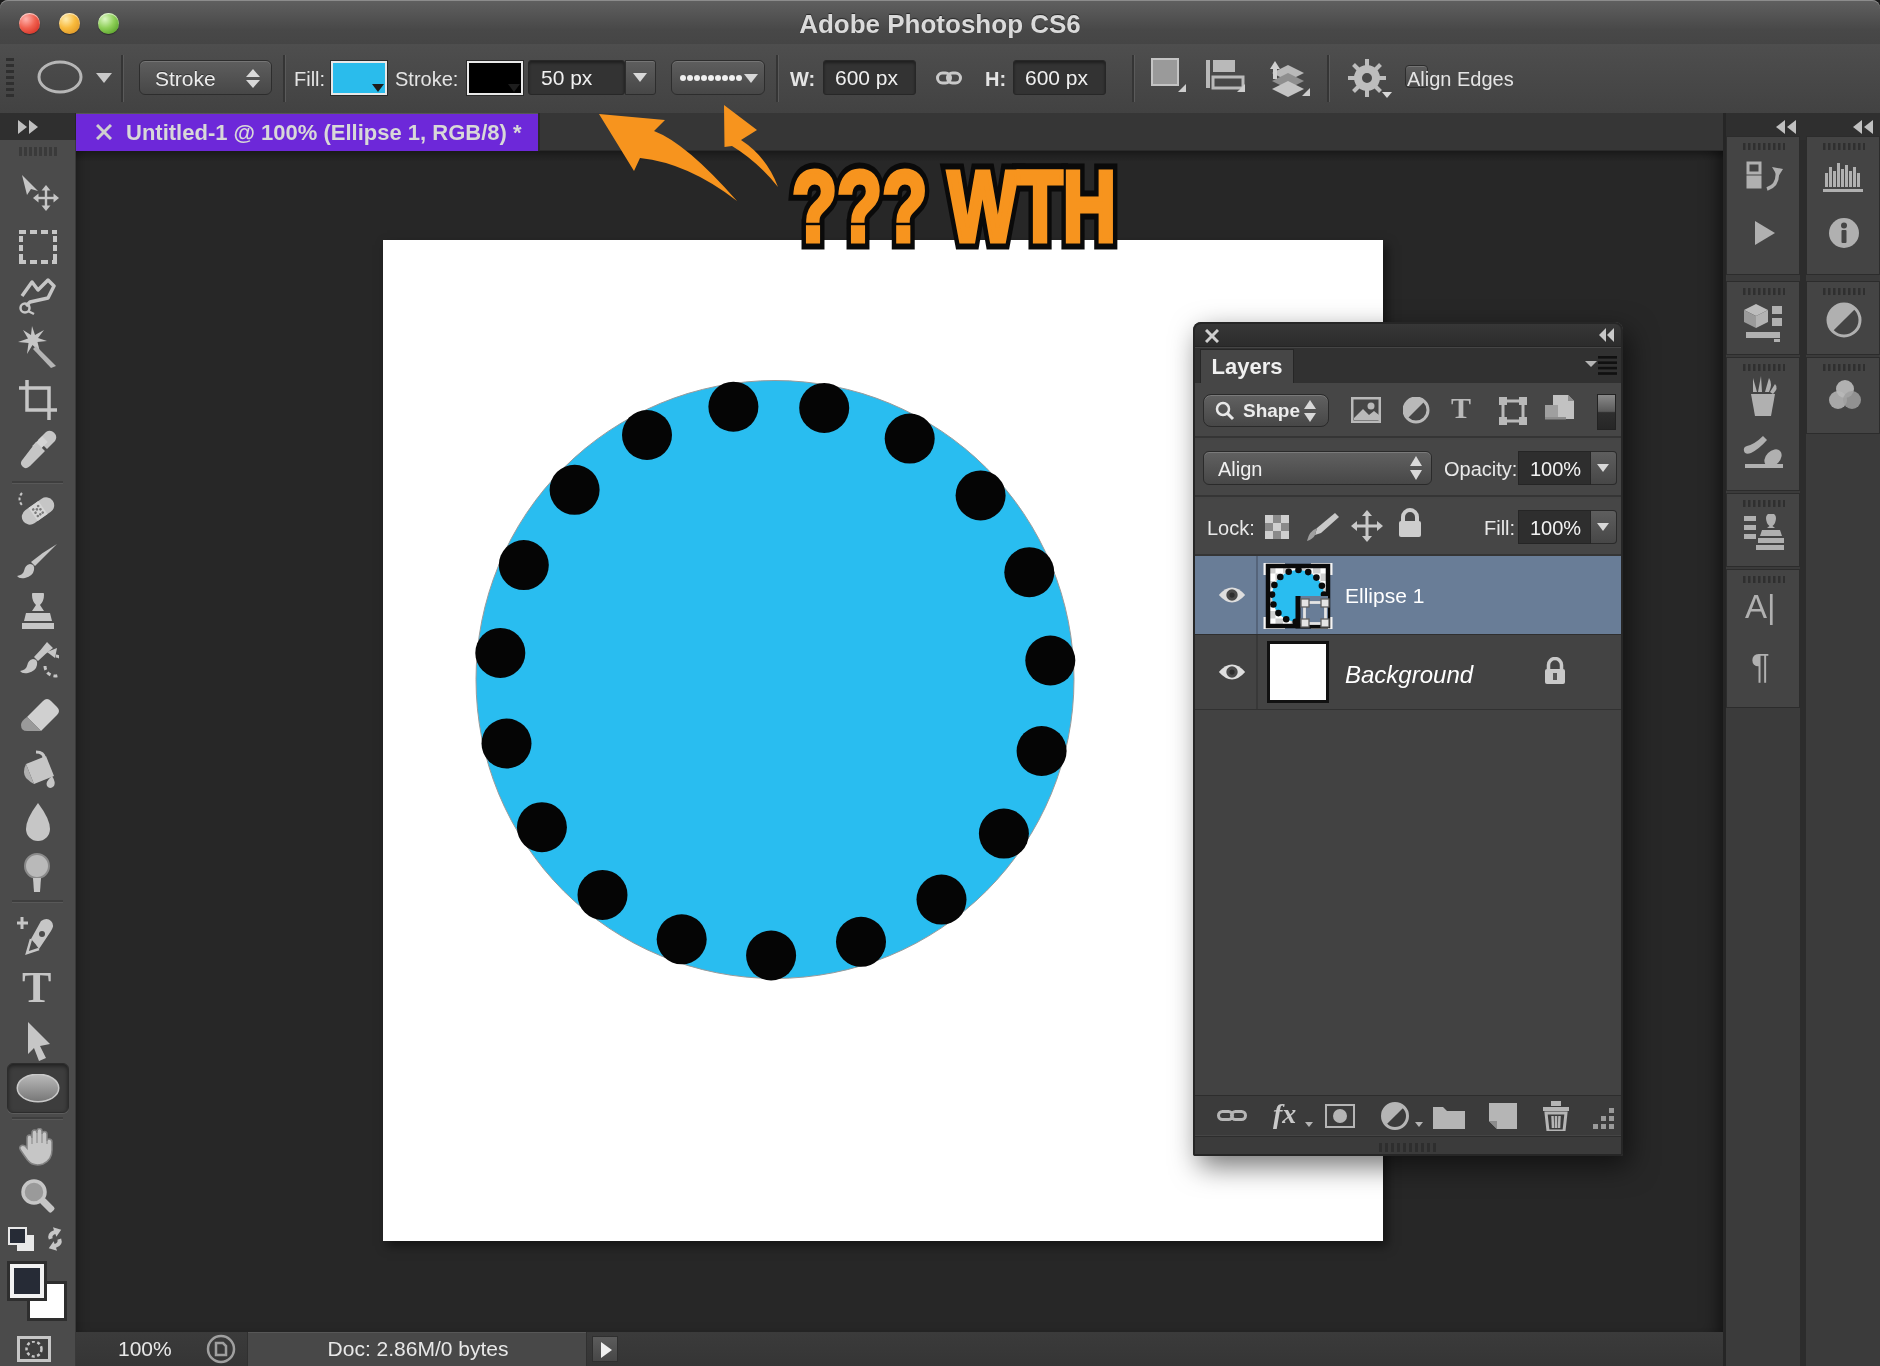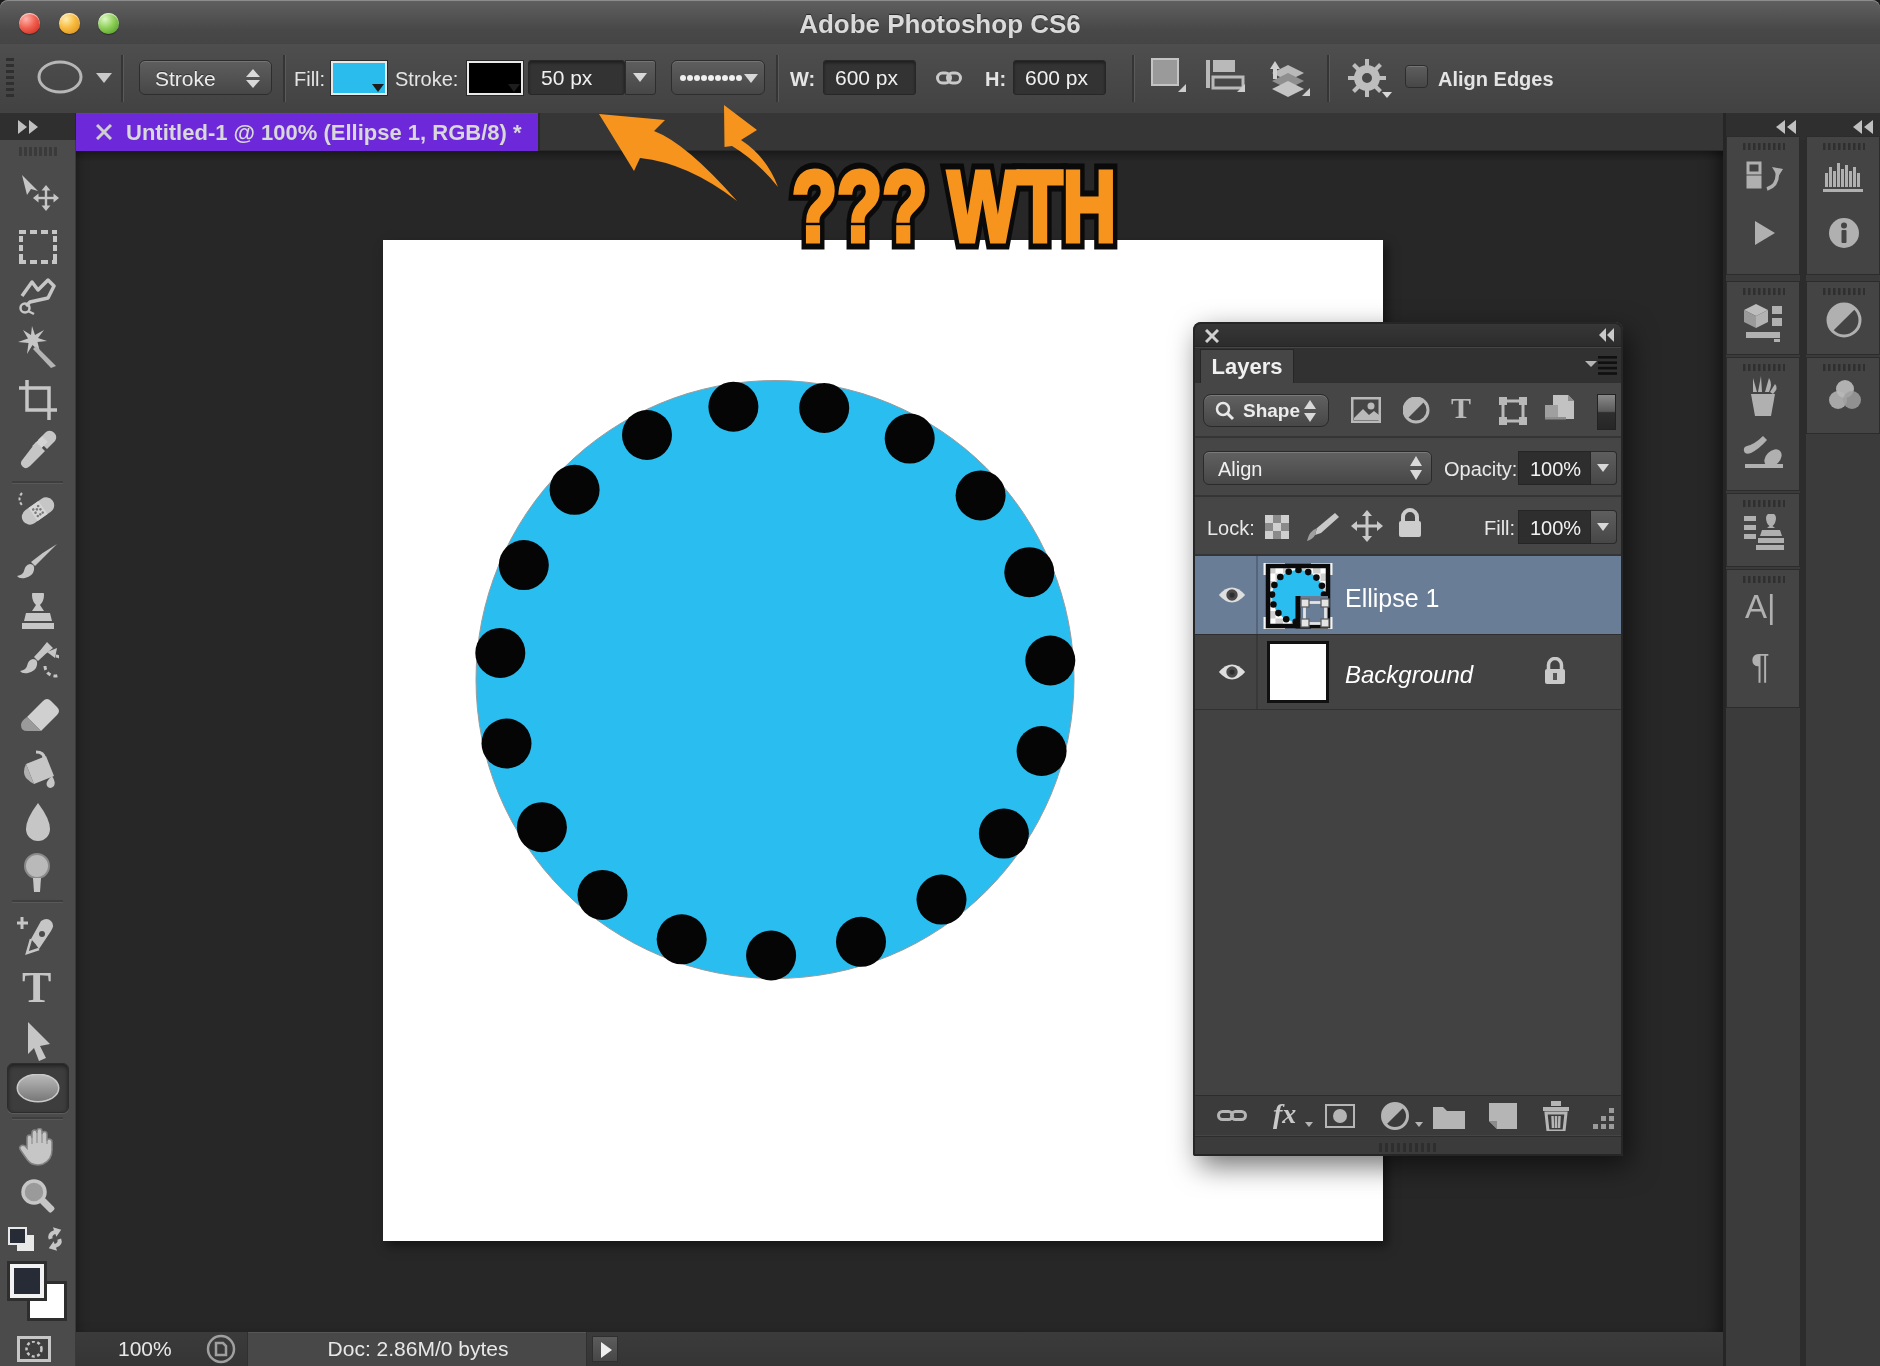--- a/index.html
+++ b/index.html
@@ -169,21 +169,21 @@
           <line x1="0" y1="19" x2="7" y2="19"></line>
           <line x1="31" y1="19" x2="38" y2="19"></line>
           <line x1="5.5" y1="5.5" x2="10.5" y2="10.5"></line>
           <line x1="27.5" y1="27.5" x2="32.5" y2="32.5"></line>
           <line x1="5.5" y1="32.5" x2="10.5" y2="27.5"></line>
           <line x1="27.5" y1="10.5" x2="32.5" y2="5.5"></line>
         </g>
       </svg>
   <div class="abs dtri" style="left:1382px;top:48px;border-left-width:5px;border-right-width:5px;border-top-width:6px"></div>
   <div class="abs gradbtn" style="left:1405px;top:21px;width:23px;height:23px;border-radius:4px"></div>
-  <div class="abs optlabel" style="left:1438px;font-weight:bold">Align Edges</div>
+  <div class="abs optlabel" style="left:1407px;font-weight:normal">Align Edges</div>
 </div>
 
 <div id="toolhead" class="abs">
       <svg class="abs" style="left:17px;top:7px" width="26" height="14">
         <g fill="#c0c0c0">
           <path d="M1 0 L10 7 L1 14 Z"></path>
           <path d="M12 0 L21 7 L12 14 Z"></path>
         </g>
       </svg>
     </div>
@@ -854,21 +854,21 @@
         <g transform="translate(42,40)">
           <rect x="3.5" y="3.5" width="21" height="21" fill="none" stroke="#e4e4e4" stroke-width="2.8"></rect>
           <g fill="#e4e4e4" stroke="#606060" stroke-width="1.3">
                 <rect x="0" y="0" width="8" height="8"></rect>
                 <rect x="20" y="0" width="8" height="8"></rect>
                 <rect x="0" y="20" width="8" height="8"></rect>
                 <rect x="20" y="20" width="8" height="8"></rect>
               </g>
         </g>
       </svg>
-      <div class="abs" style="left:152px;top:28px;font-size:25px;color:#ffffff">Ellipse 1</div>
+      <div class="abs" style="left:152px;top:28px;font-size:21px;color:#ffffff">Ellipse 1</div>
     </div>
     <div id="lp-row2" class="abs">
       <svg class="abs" style="left:25px;top:27px" width="28" height="20" viewBox="0 0 32 22">
             <path d="M1 11 Q16 -6 31 11 Q16 28 1 11 Z" fill="#dedede"></path>
             <circle cx="16" cy="11" r="6.5" fill="#4a4a4a"></circle>
             <circle cx="16" cy="11" r="3" fill="#2e2e2e"></circle>
           </svg>
       <div class="abs" style="left:63px;top:0;width:2px;height:75px;background:#383838"></div>
       <div class="abs" style="left:74px;top:6px;width:62px;height:62px;background:#fff;border:3px solid #111"></div>
       <div class="abs" style="left:152px;top:26px;font-size:24px;color:#ffffff;font-style:italic">Background</div>

